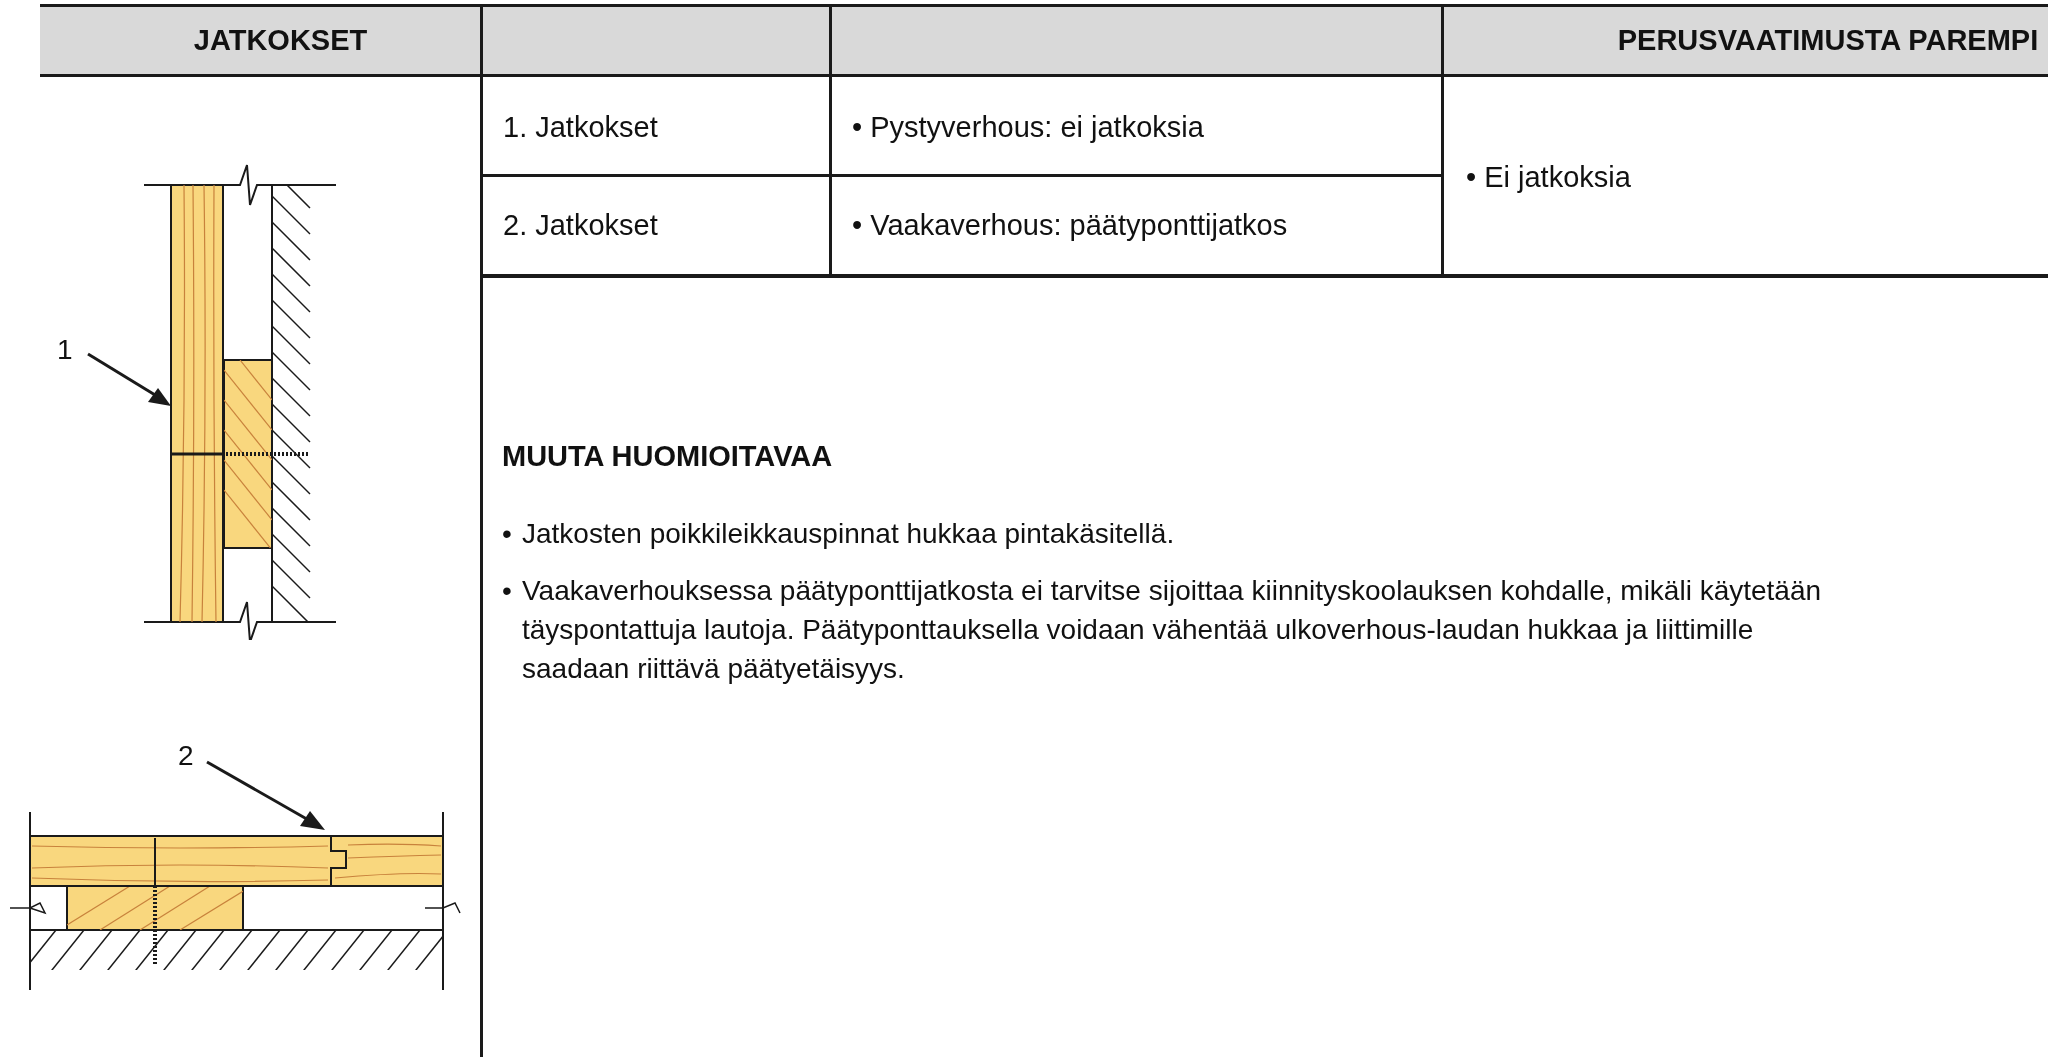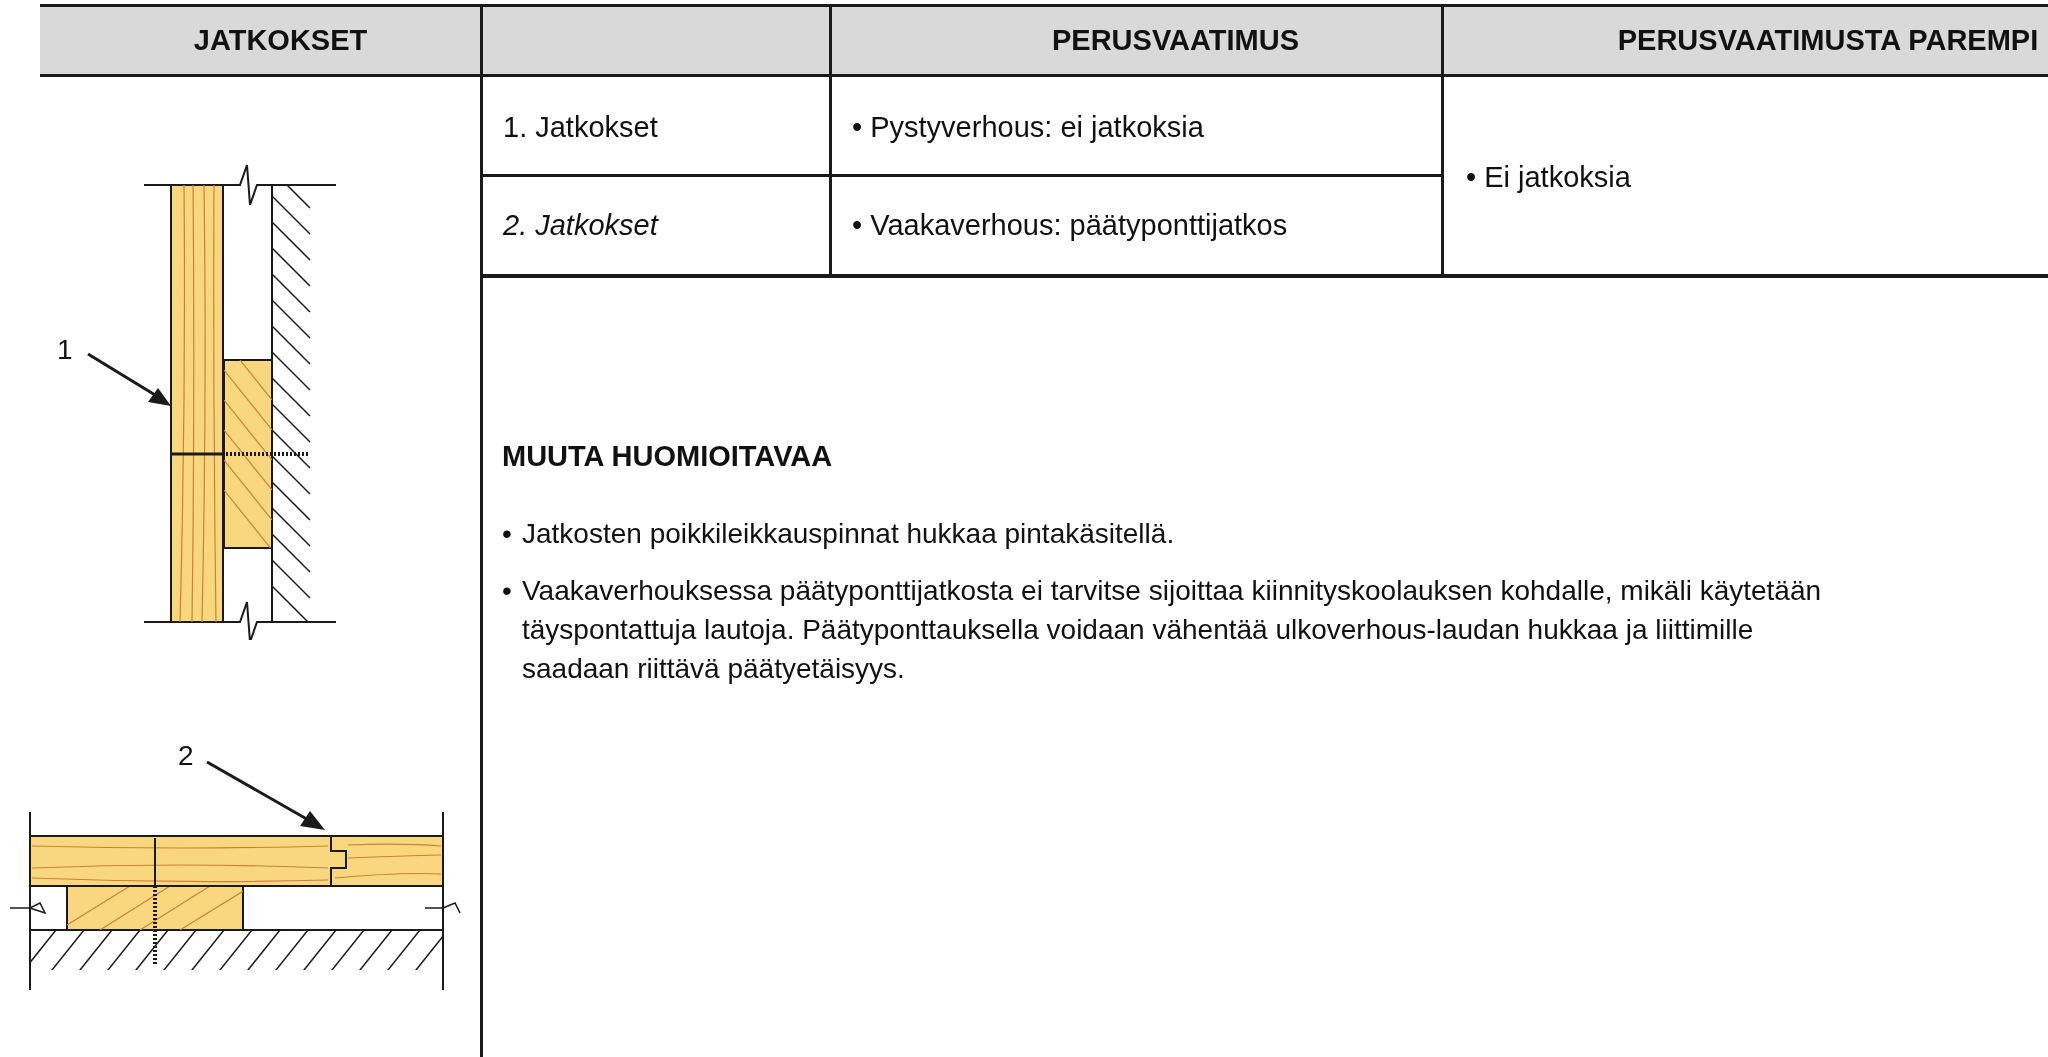--- a/index.html
+++ b/index.html
@@ -18,33 +18,32 @@
     .note { position: relative; padding-left: 20px; font-size: 28px; line-height: 39px; margin-bottom: 18px; }
     .note .bullet { position: absolute; left: 0; top: 0; }
     .label-num { position: absolute; font-size: 28px; }
     svg { position: absolute; }
   </style>
 </head>
 <body>
 
 <div class="hdr">
   <div class="hcell" style="left:0;width:481px;">JATKOKSET</div>
-  <div class="hcell" style="left:829px;width:613px;">PERUSVAATIMUS</div>
   <div class="hcell" style="left:1442px;width:606px;padding-left:43px;">PERUSVAATIMUSTA PAREMPI</div>
 </div>
 
 <div class="vline" style="left:480px;top:4px;height:1053px;"></div>
 <div class="vline" style="left:829px;top:4px;height:274px;"></div>
 <div class="vline" style="left:1441px;top:4px;height:274px;"></div>
 <div class="hline" style="left:480px;top:174px;width:964px;"></div>
 <div class="hline" style="left:480px;top:274px;width:1568px;height:4px;"></div>
 
 <div class="cell" style="left:503px;top:80px;height:94px;">1. Jatkokset</div>
 <div class="cell" style="left:852px;top:80px;height:94px;text-align:center;">• Pystyverhous: ei jatkoksia</div>
-<div class="cell" style="left:503px;top:177px;height:97px;font-style:italic;">2. Jatkokset</div>
+<div class="cell" style="left:503px;top:177px;height:97px;">2. Jatkokset</div>
 <div class="cell" style="left:852px;top:177px;height:97px;">• Vaakaverhous: päätyponttijatkos</div>
 <div class="cell" style="left:1466px;top:80px;height:194px;">• Ei jatkoksia</div>
 
 <div class="notes">
   <h3>MUUTA HUOMIOITAVAA</h3>
   <div class="note">
     <span class="bullet">•</span>
     <span>Jatkosten poikkileikkauspinnat hukkaa pintakäsitellä.</span>
   </div>
   <div class="note" style="width:1330px;">

